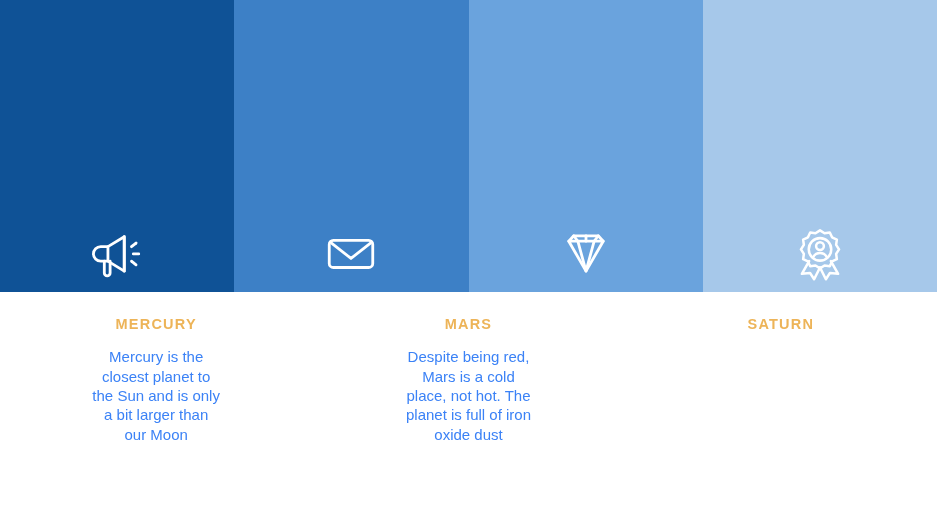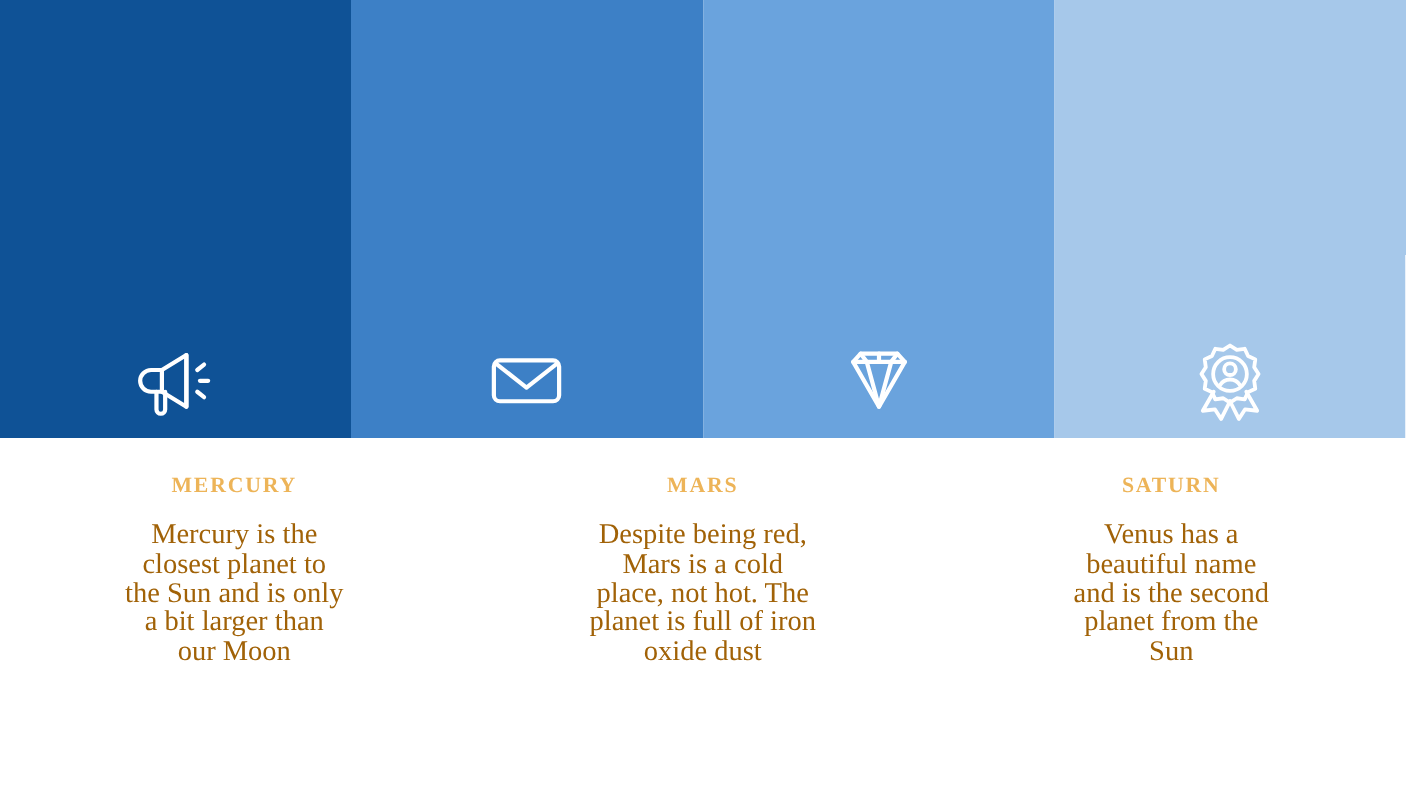--- a/index.html
+++ b/index.html
@@ -56,42 +56,41 @@
 
   
   .columns {
     position: absolute;
     top: 292px;
     left: 0;
     width: 937px;
     height: 235px;
     display: flex;
     background: #ffffff;
-    font-family: Liberation Serif, serif;
   }
 
   .col {
     flex: 1 1 0;
     padding: 24px 22px 0 22px;
     text-align: center;
   }
 
   .col-title {
     font-size: 14.5px;
     font-weight: bold;
     letter-spacing: 1.2px;
     color: #edb458;
     line-height: 1.2;
     margin-bottom: 14px;
   }
 
   .col-body {
-    font-size: 19px;
+    font-size: 15px;
     line-height: 19.3px;
-    color: #a16207;
+    color: #3b82f6;
     font-weight: 400;
     white-space: pre-line;
   }
 </style>
 </head>
 <body>
 
 <div class="infographic">
 
   <div class="bands">
@@ -166,22 +165,17 @@
       <div class="col-title">MARS</div>
       <div class="col-body">Despite being red,
 Mars is a cold
 place, not hot. The
 planet is full of iron
 oxide dust</div>
     </div>
 
     <div class="col">
       <div class="col-title">SATURN</div>
-      <div class="col-body">Venus has a
-beautiful name
-and is the second
-planet from the
-Sun</div>
     </div>
 
   </div>
 
 </div>
 
 </body></html>

